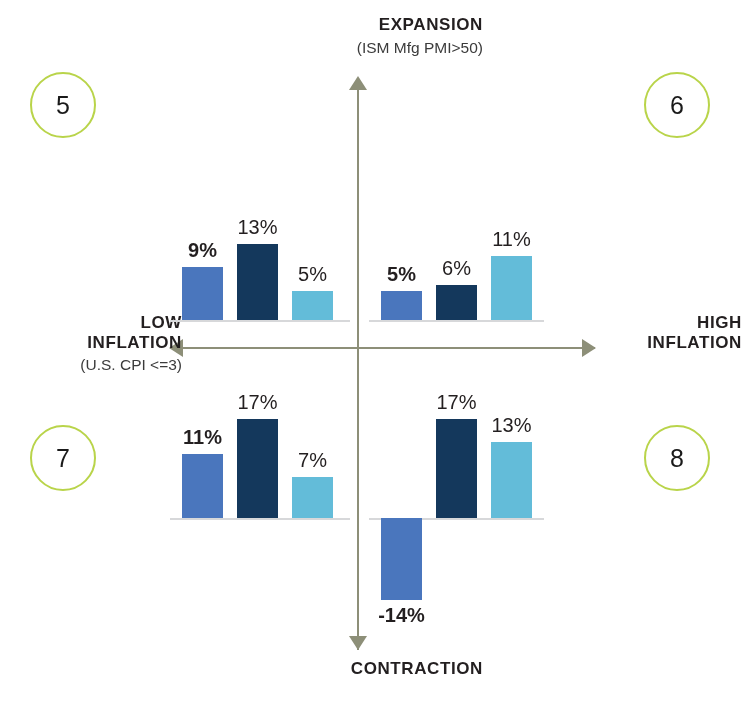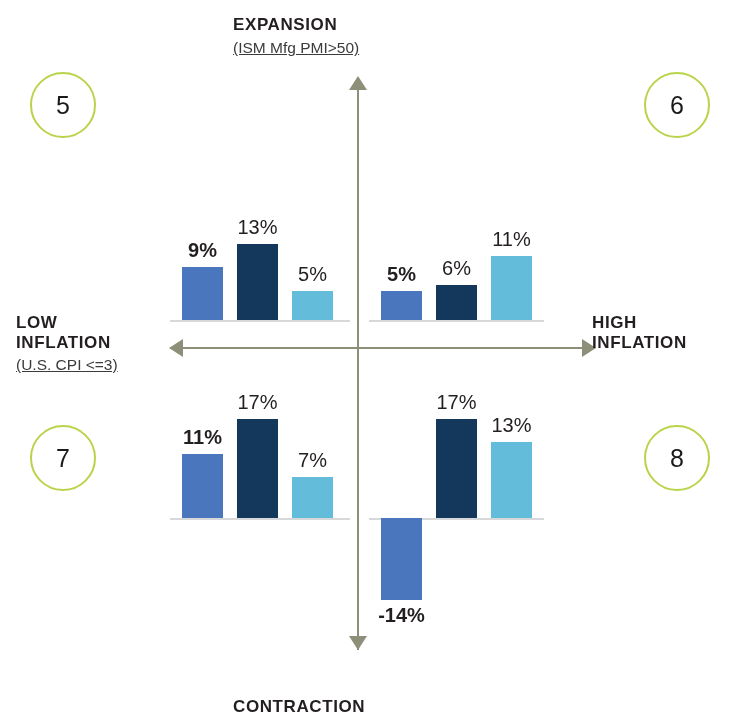--- a/index.html
+++ b/index.html
@@ -62,40 +62,39 @@
   .arrow-right {
     left: 582px; top: 339px;
     border-top: 9px solid transparent;
     border-bottom: 9px solid transparent;
     border-left: 14px solid #8d8f78;
   }
 
   
   .cap {
     position: absolute;
-    text-align: left;
+    text-align: right;
     line-height: 1.32;
   }
   .cap .cap-main {
     display: block;
     font-weight: bold;
     font-size: 17px;
     letter-spacing: 0.6px;
     color: #231f20;
   }
   .cap .cap-sub {
     display: block;
     font-size: 15.5px;
     color: #3b3b3b;
     margin-top: 2px;
-    text-decoration: underline;
   }
   .cap-top    { left: 233px; top: 14px;  width: 250px; }
-  .cap-bottom { left: 233px; top: 696px; width: 250px; }
-  .cap-left   { left: 16px;   top: 313px; width: 160px; }
+  .cap-bottom { left: 233px; top: 658px; width: 250px; }
+  .cap-left   { left: 22px;   top: 313px; width: 160px; }
   .cap-right  { left: 592px; top: 313px; width: 150px; }
   .cap-left .cap-main, .cap-right .cap-main { line-height: 1.18; }
 
   
   .badge {
     position: absolute;
     width: 66px;
     height: 66px;
     border-radius: 50%;
     border: 2.5px solid #b9d44a;

